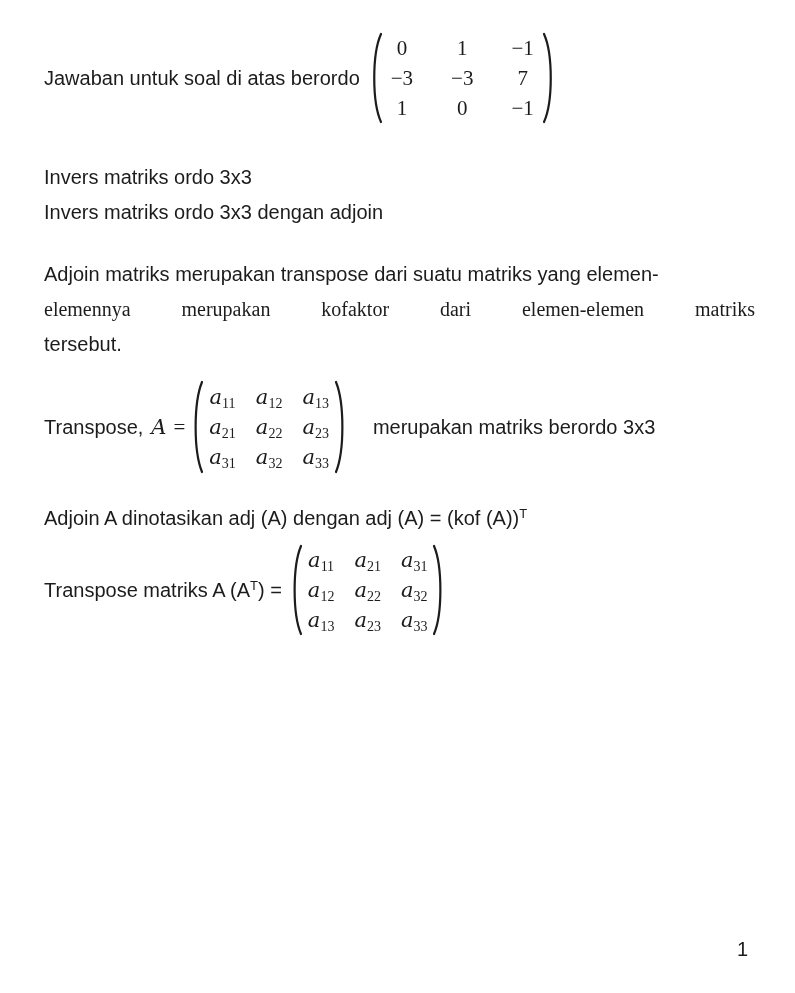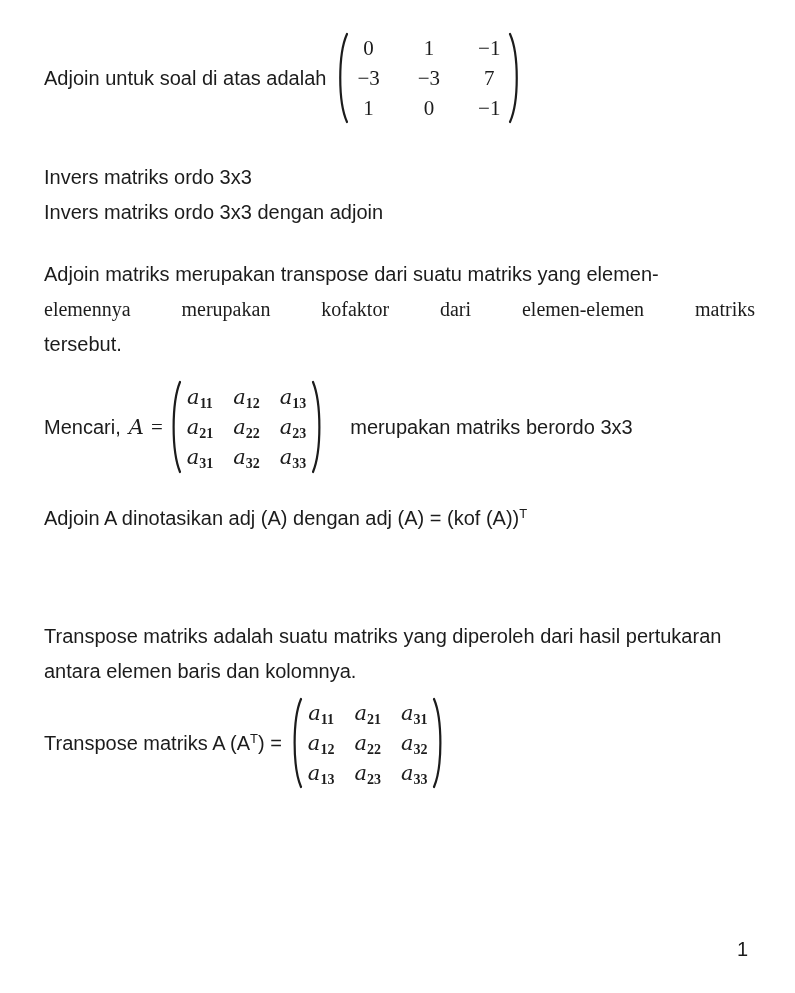--- a/index.html
+++ b/index.html
@@ -65,21 +65,20 @@
     font-size: 21px;
   }
   .matheq { font-family: "Liberation Serif", serif; font-size: 21px; }
   .misalkan-line .mathvar { margin-left: 8px; }
   .misalkan-line .matheq  { margin-left: 7px; }
   .misalkan-line .suffix  { margin-left: 20px; }
   sub {
     font-size: 14px;
     line-height: 0;
     vertical-align: -4px;
-    font-weight: bold;
   }
   sup {
     font-size: 13px;
     line-height: 0;
     vertical-align: 7px;
   }
   .page-number {
     position: absolute;
     right: 47px;
     bottom: 33px;
@@ -87,21 +86,21 @@
     line-height: 22px;
   }
 </style>
 </head>
 <body>
 
 <div class="page">
   <div class="content">
 
     <div class="answer-line">
-      <span class="txtline">Adjoin untuk soal di atas adalah</span>
+      <span class="txtline">Jawaban untuk soal di atas berordo</span>
       <span class="matrix">
         <span class="paren">
           <svg width="14" height="92" viewBox="0 0 14 92" preserveAspectRatio="none">
               <path d="M12 2 C 3 22 3 70 12 90" fill="none" stroke="#1c1c1c" stroke-width="2.2" stroke-linecap="round" vector-effect="non-scaling-stroke"></path>
             </svg>
         </span>
         <span class="mgrid mgrid-nums">
             <span class="mcell">0</span>
             <span class="mcell">1</span>
             <span class="mcell">−1</span>
@@ -125,21 +124,21 @@
 
     <div class="txtline heading-2">Invers matriks ordo 3x3 dengan adjoin</div>
 
     <div class="para para-adjoin">
       <span class="pline">Adjoin matriks merupakan transpose dari suatu matriks yang elemen-</span>
       <span class="pline stretch">elemennya merupakan kofaktor dari elemen-elemen matriks</span>
       <span class="pline">tersebut.</span>
     </div>
 
     <div class="misalkan-line">
-      <span class="txtline">Mencari,</span>
+      <span class="txtline">Transpose,</span>
       <span class="mathvar">A</span>
       <span class="matheq">=</span>
       <span class="matrix">
         <span class="paren">
           <svg width="13" height="94" viewBox="0 0 13 94" preserveAspectRatio="none">
               <path d="M11 2 C 2.5 23 2.5 71 11 92" fill="none" stroke="#1c1c1c" stroke-width="2.2" stroke-linecap="round" vector-effect="non-scaling-stroke"></path>
             </svg>
         </span>
         <span class="mgrid mgrid-vars">
             <span class="mcell"><i class="mvar">a</i><sub>11</sub></span>
@@ -158,24 +157,20 @@
             </svg>
         </span>
       </span>
       <span class="txtline suffix">merupakan matriks berordo 3x3</span>
     </div>
 
     <div class="adjoin-line">
       <span>Adjoin A dinotasikan adj (A) dengan adj (A) = (kof (A))</span><sup>T</sup>
     </div>
 
-    <div class="para para-transpose">
-      <span class="pline">Transpose matriks adalah suatu matriks yang diperoleh dari hasil pertukaran</span>
-      <span class="pline">antara elemen baris dan kolomnya.</span>
-    </div>
 
     <div class="transpose-line">
       <span class="txtline">
         <span>Transpose matriks A (A</span><sup>T</sup><span>) =</span>
       </span>
       <span class="matrix">
         <span class="paren">
           <svg width="13" height="92" viewBox="0 0 13 92" preserveAspectRatio="none">
               <path d="M11 2 C 2.5 22 2.5 70 11 90" fill="none" stroke="#1c1c1c" stroke-width="2.2" stroke-linecap="round" vector-effect="non-scaling-stroke"></path>
             </svg>

